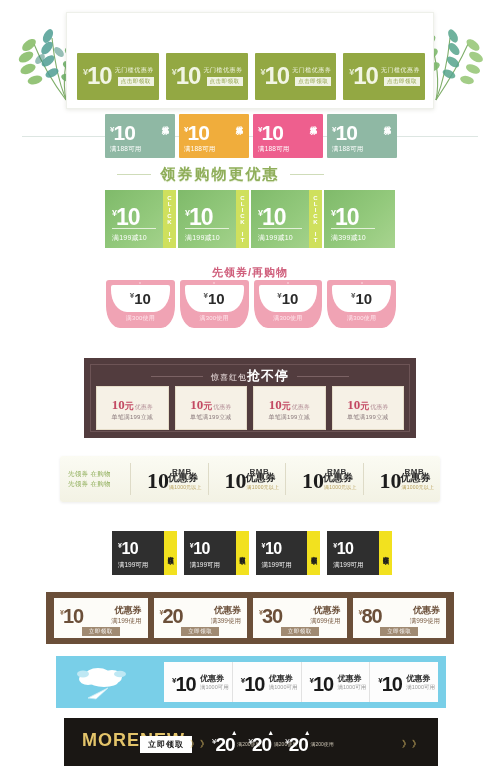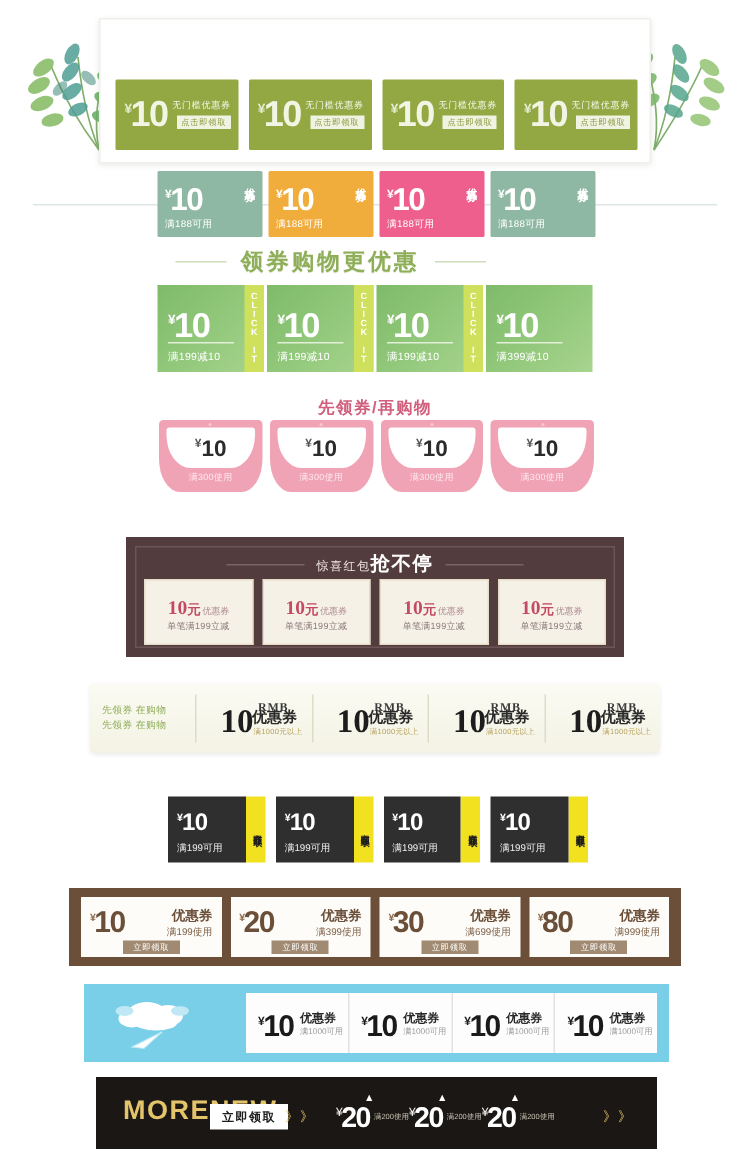--- a/index.html
+++ b/index.html
@@ -159,21 +159,21 @@
     border-radius:3px;box-shadow:0 1px 3px rgba(0,0,0,.08);
     display:flex;align-items:center;
   }
   .sec7 .lead{width:62px;padding-left:8px;line-height:10px;}
   .sec7 .lead div{font-size:6.5px;color:#8fae5a;letter-spacing:.3px;}
   .sec7 .cp{
     flex:1;height:32px;border-left:1px solid #dedbc7;position:relative;
   }
   .sec7 .cp .rmb{
     position:absolute;left:6px;top:4px;
-    font-family:Liberation Serif, serif;
+    font-family:Liberation Sans, sans-serif;
     font-size:8px;font-weight:bold;color:#3b3b3b;letter-spacing:.5px;padding-left:35px;
   }
   .sec7 .cp .amt{
     position:absolute;left:16px;top:7px;
     font-family:"Liberation Serif","DejaVu Serif",serif;
     font-weight:bold;font-size:22px;line-height:22px;color:#1d1d1d;
   }
   .sec7 .cp .lbl{
     position:absolute;left:37px;top:8px;font-size:10px;font-weight:bold;
     color:#2a2a2a;letter-spacing:0px;
@@ -240,21 +240,21 @@
   }
   .sec11 .getbtn{
     position:absolute;left:76px;top:18px;background:#ffffff;color:#1d1d1d;
     font-size:8px;font-weight:bold;padding:3px 8px;letter-spacing:1px;
   }
   .sec11 .chev{position:absolute;top:20px;font-size:9px;color:#e3c46a;letter-spacing:1px;}
   .sec11 .chev.a{left:126px;}
   .sec11 .chev.b{right:16px;}
   .sec11 .amts{position:absolute;left:148px;top:14px;display:flex;gap:14px;}
   .sec11 .cp{position:relative;}
-  .sec11 .cp .amt{font-weight:bold;font-size:19px;line-height:19px;color:#fff;letter-spacing:-1px;margin-left:12px;}
+  .sec11 .cp .amt{font-weight:bold;font-size:19px;line-height:19px;color:#fff;letter-spacing:-1px;}
   .sec11 .cp .amt .cny{font-size:8px;font-weight:normal;}
   .sec11 .cp .car{position:absolute;right:-3px;top:-3px;font-size:7px;color:#fff;}
   .sec11 .cp .cond{position:absolute;right:-26px;top:9px;font-size:5px;color:#c9c2b2;}
 </style>
 </head>
 <body>
 
 <div class="page">
 
   <div class="sec1">

